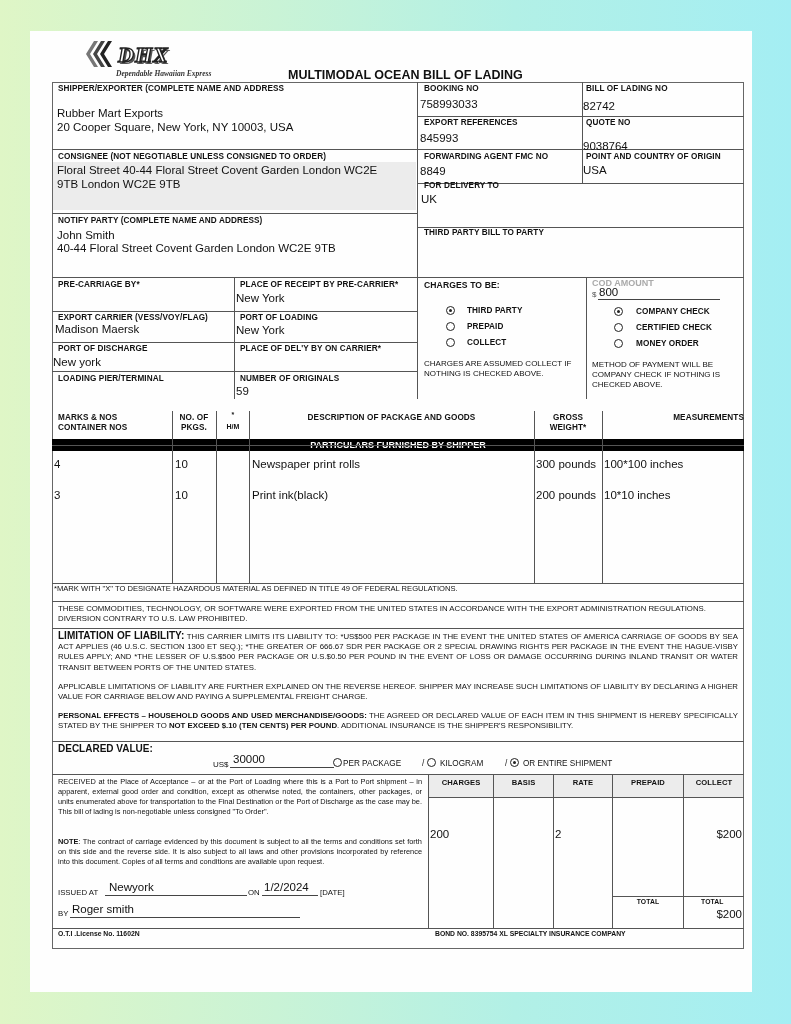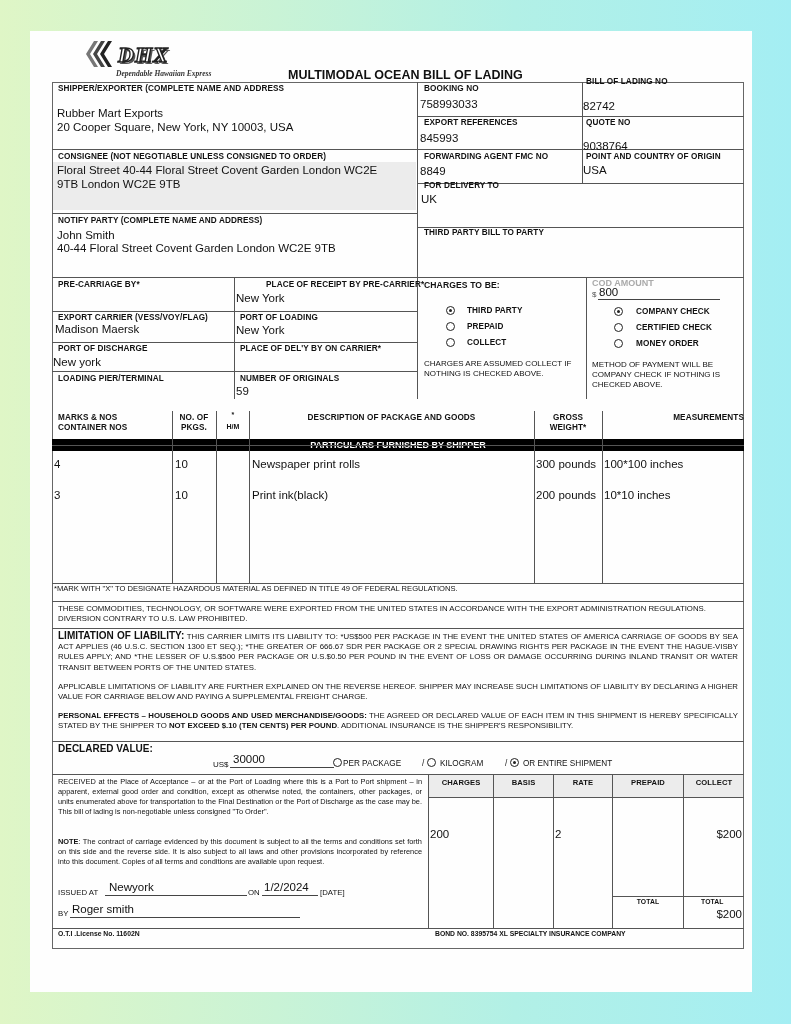--- a/index.html
+++ b/index.html
@@ -60,21 +60,21 @@
   <div class="val" style="left:27px; top:90px;">20 Cooper Square, New York, NY 10003, USA</div>
 
   <div class="vline" style="left:552px; top:51px; height:101px;"></div>
   <div class="hline" style="left:387px; top:85px; width:327px;"></div>
   <div class="hline" style="left:387px; top:118px; width:327px;"></div>
   <div class="hline" style="left:387px; top:152px; width:327px;"></div>
   <div class="hline" style="left:387px; top:196px; width:327px;"></div>
 
   <div class="lbl" style="left:394px; top:53px;">BOOKING NO</div>
   <div class="val" style="left:390px; top:67px;">758993033</div>
-  <div class="lbl" style="left:556px; top:46px;">BILL OF LADING NO</div>
+  <div class="lbl" style="left:556px; top:53px;">BILL OF LADING NO</div>
   <div class="val" style="left:553px; top:69px;">82742</div>
 
   <div class="lbl" style="left:394px; top:87px;">EXPORT REFERENCES</div>
   <div class="val" style="left:390px; top:101px;">845993</div>
   <div class="lbl" style="left:556px; top:87px;">QUOTE NO</div>
   <div class="val" style="left:553px; top:101px;margin-top:8px;">9038764</div>
 
   <div class="abs shaded" style="left:23px; top:131px; width:363px; height:48px;"></div>
   <div class="lbl" style="left:28px; top:121px;">CONSIGNEE (NOT NEGOTIABLE UNLESS CONSIGNED TO ORDER)</div>
   <div class="val" style="left:27px; top:133px;">Floral Street 40-44 Floral Street Covent Garden London WC2E</div>
@@ -97,21 +97,21 @@
 
   <div class="hline" style="left:22px; top:246px; width:692px;"></div>
   <div class="vline" style="left:204px; top:246px; height:122px;"></div>
   <div class="vline" style="left:387px; top:246px; height:122px;"></div>
   <div class="vline" style="left:556px; top:246px; height:122px;"></div>
   <div class="hline" style="left:22px; top:280px; width:365px;"></div>
   <div class="hline" style="left:22px; top:311px; width:365px;"></div>
   <div class="hline" style="left:22px; top:340px; width:365px;"></div>
 
   <div class="lbl" style="left:28px; top:249px;">PRE-CARRIAGE BY*</div>
-  <div class="lbl" style="left:210px; top:249px;margin-left:26px;">PLACE OF RECEIPT BY PRE-CARRIER*</div>
+  <div class="lbl" style="left:210px; top:249px;">PLACE OF RECEIPT BY PRE-CARRIER*</div>
   <div class="val" style="left:206px; top:261px;">New York</div>
 
   <div class="lbl" style="left:28px; top:282px;">EXPORT CARRIER (VESS/VOY/FLAG)</div>
   <div class="val" style="left:25px; top:292px;">Madison Maersk</div>
   <div class="lbl" style="left:210px; top:282px;">PORT OF LOADING</div>
   <div class="val" style="left:206px; top:293px;">New York</div>
 
   <div class="lbl" style="left:28px; top:313px;">PORT OF DISCHARGE</div>
   <div class="val" style="left:23px; top:325px;">New york</div>
   <div class="lbl" style="left:210px; top:313px;">PLACE OF DEL'Y BY ON CARRIER*</div>

